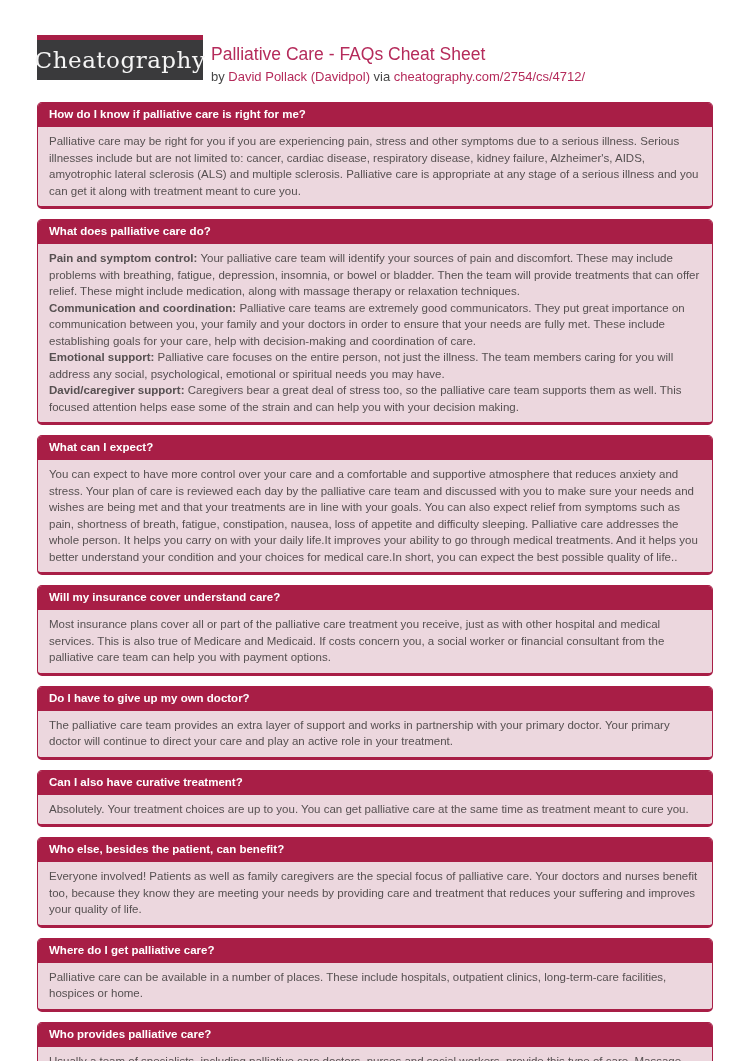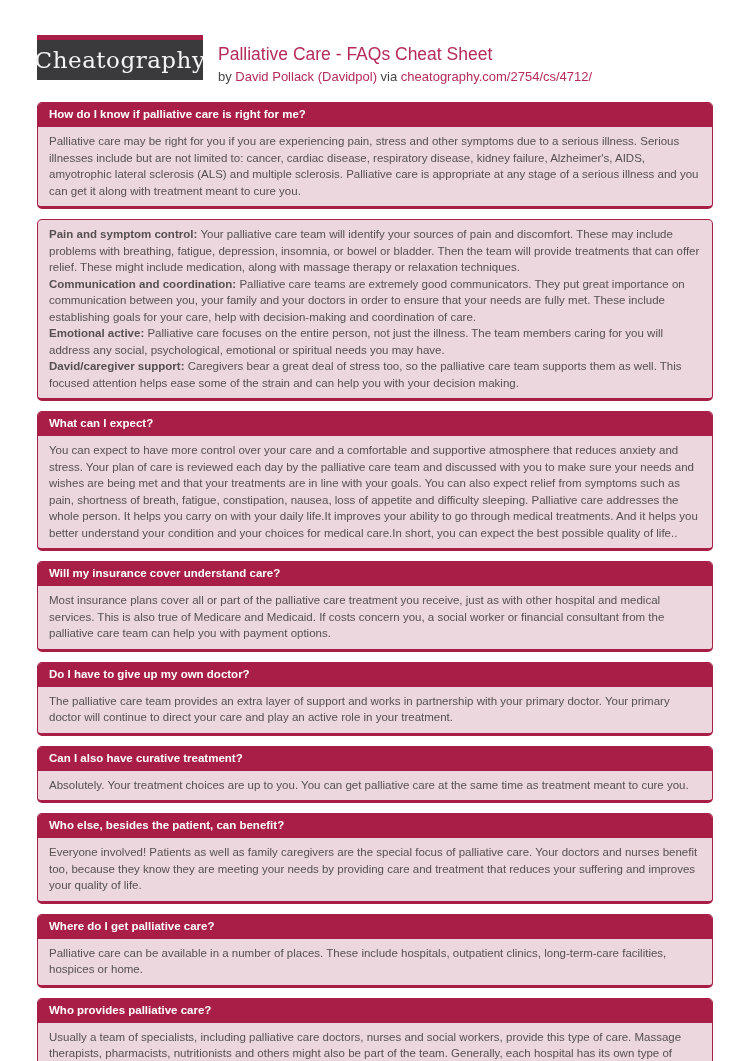--- a/index.html
+++ b/index.html
@@ -22,21 +22,21 @@
   .masthead{display:flex;align-items:flex-start;}
   .logo{
     width:166px;height:45px;background:var(--logo-bg);
     border-top:5px solid var(--accent);
     display:flex;align-items:center;justify-content:center;flex:none;
   }
   .logo-text{
     color:#f5f5f5;font-family:"DejaVu Serif","Liberation Serif",serif;
     font-size:23px;letter-spacing:0.5px;
   }
-  .head-text{margin-left:15px;padding-top:8px;}
+  .head-text{margin-left:8px;padding-top:8px;}
   .sheet-title{color:var(--link);font-size:17.5px;font-weight:400;line-height:22px;}
   .byline{font-size:13px;color:#474747;margin-top:3px;line-height:17px;}
   a{color:var(--link);text-decoration:none;cursor:pointer;text-align:center;}
 
   
   .sections{margin-top:17px;display:flex;flex-direction:column;gap:10px;}
   .section{
     border:1px solid var(--accent);
     border-bottom-width:3px;
     border-radius:5px;
@@ -77,24 +77,25 @@
 
   <div class="sections">
     <div class="section">
       <div class="sec-h">How do I know if palliative care is right for me?</div>
       <div class="sec-b">
           <p>Palliative care may be right for you if you are experiencing pain, stress and other symptoms due to a serious illness. Serious illnesses include but are not limited to: cancer, cardiac disease, respiratory disease, kidney failure, Alzheimer's, AIDS, amyotrophic lateral sclerosis (ALS) and multiple sclerosis. Palliative care is appropriate at any stage of a serious illness and you can get it along with treatment meant to cure you.</p>
         </div>
     </div>
 
     <div class="section">
+      <div class="sec-h">What does palliative care do?</div>
       <div class="sec-b">
           <p><b>Pain and symptom control: </b>Your palliative care team will identify your sources of pain and discomfort. These may include problems with breathing, fatigue, depression, insomnia, or bowel or bladder. Then the team will provide treatments that can offer relief. These might include medication, along with massage therapy or relaxation techniques.</p>
           <p><b>Communication and coordination: </b>Palliative care teams are extremely good communicators. They put great importance on communication between you, your family and your doctors in order to ensure that your needs are fully met. These include establishing goals for your care, help with decision-making and coordination of care.</p>
-          <p><b>Emotional active: </b>Palliative care focuses on the entire person, not just the illness. The team members caring for you will address any social, psychological, emotional or spiritual needs you may have.</p>
+          <p><b>Emotional support: </b>Palliative care focuses on the entire person, not just the illness. The team members caring for you will address any social, psychological, emotional or spiritual needs you may have.</p>
           <p><b>David/caregiver support: </b>Caregivers bear a great deal of stress too, so the palliative care team supports them as well. This focused attention helps ease some of the strain and can help you with your decision making.</p>
         </div>
     </div>
 
     <div class="section">
       <div class="sec-h">What can I expect?</div>
       <div class="sec-b">
           <p>You can expect to have more control over your care and a comfortable and supportive atmosphere that reduces anxiety and stress. Your plan of care is reviewed each day by the palliative care team and discussed with you to make sure your needs and wishes are being met and that your treatments are in line with your goals. You can also expect relief from symptoms such as pain, shortness of breath, fatigue, constipation, nausea, loss of appetite and difficulty sleeping. Palliative care addresses the whole person. It helps you carry on with your daily life.It improves your ability to go through medical treatments. And it helps you better understand your condition and your choices for medical care.In short, you can expect the best possible quality of life..</p>
         </div>
     </div>

